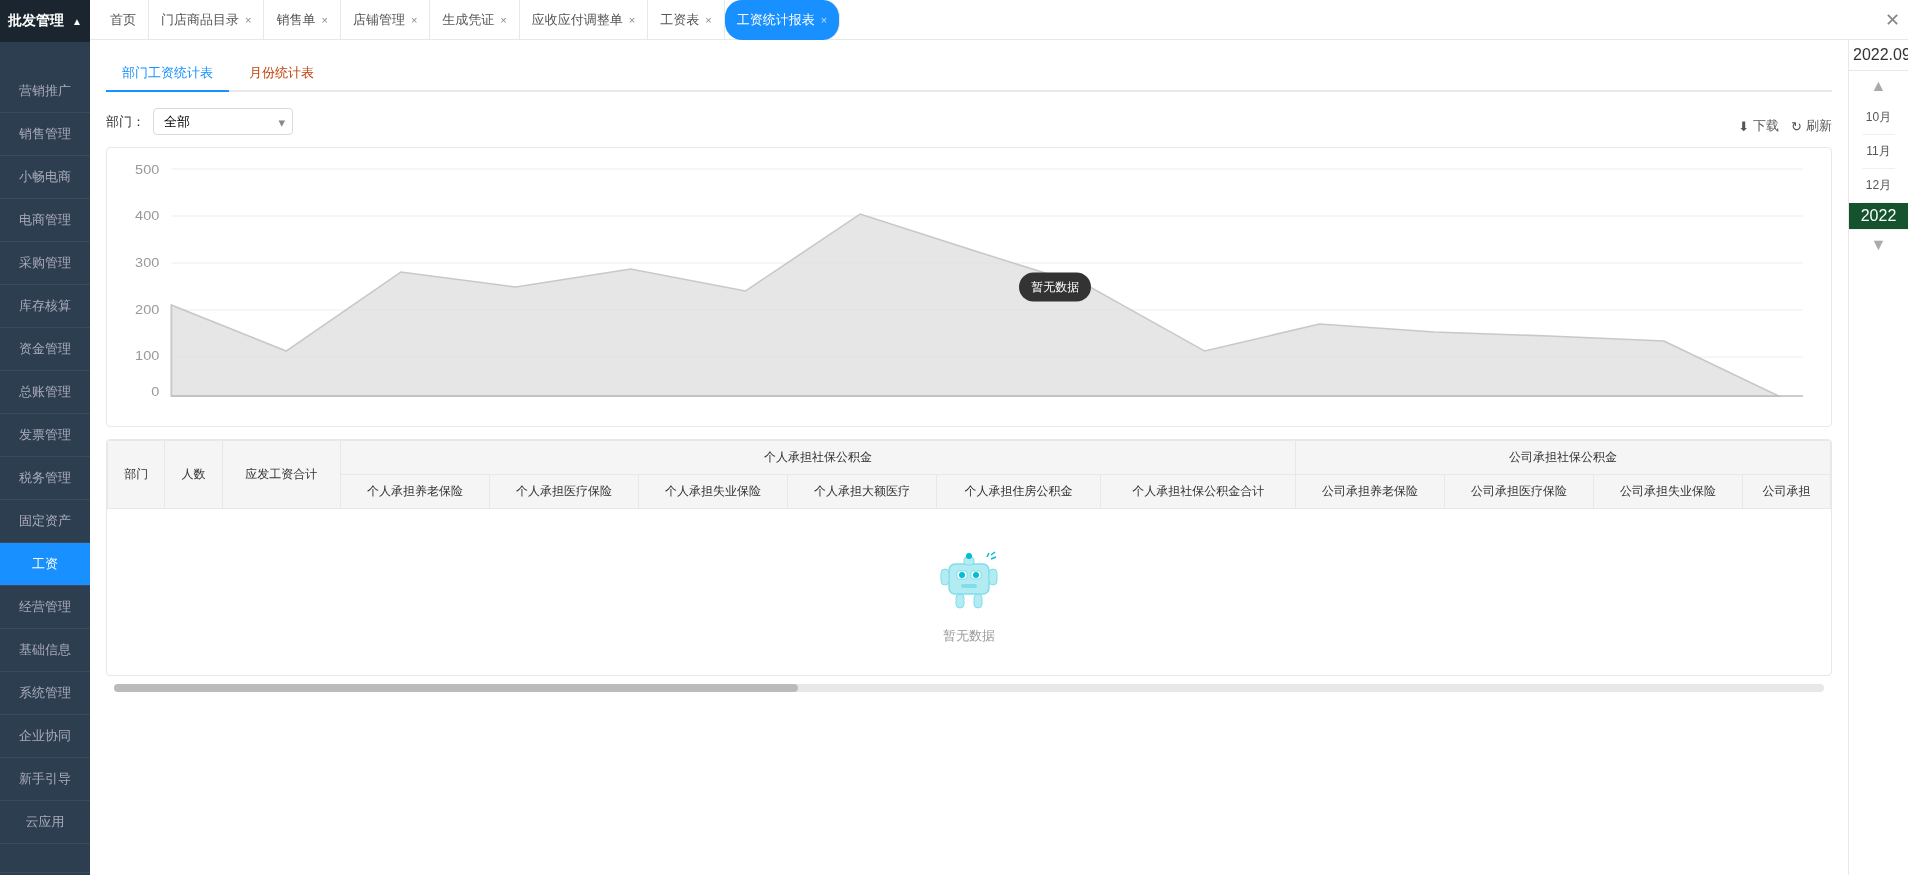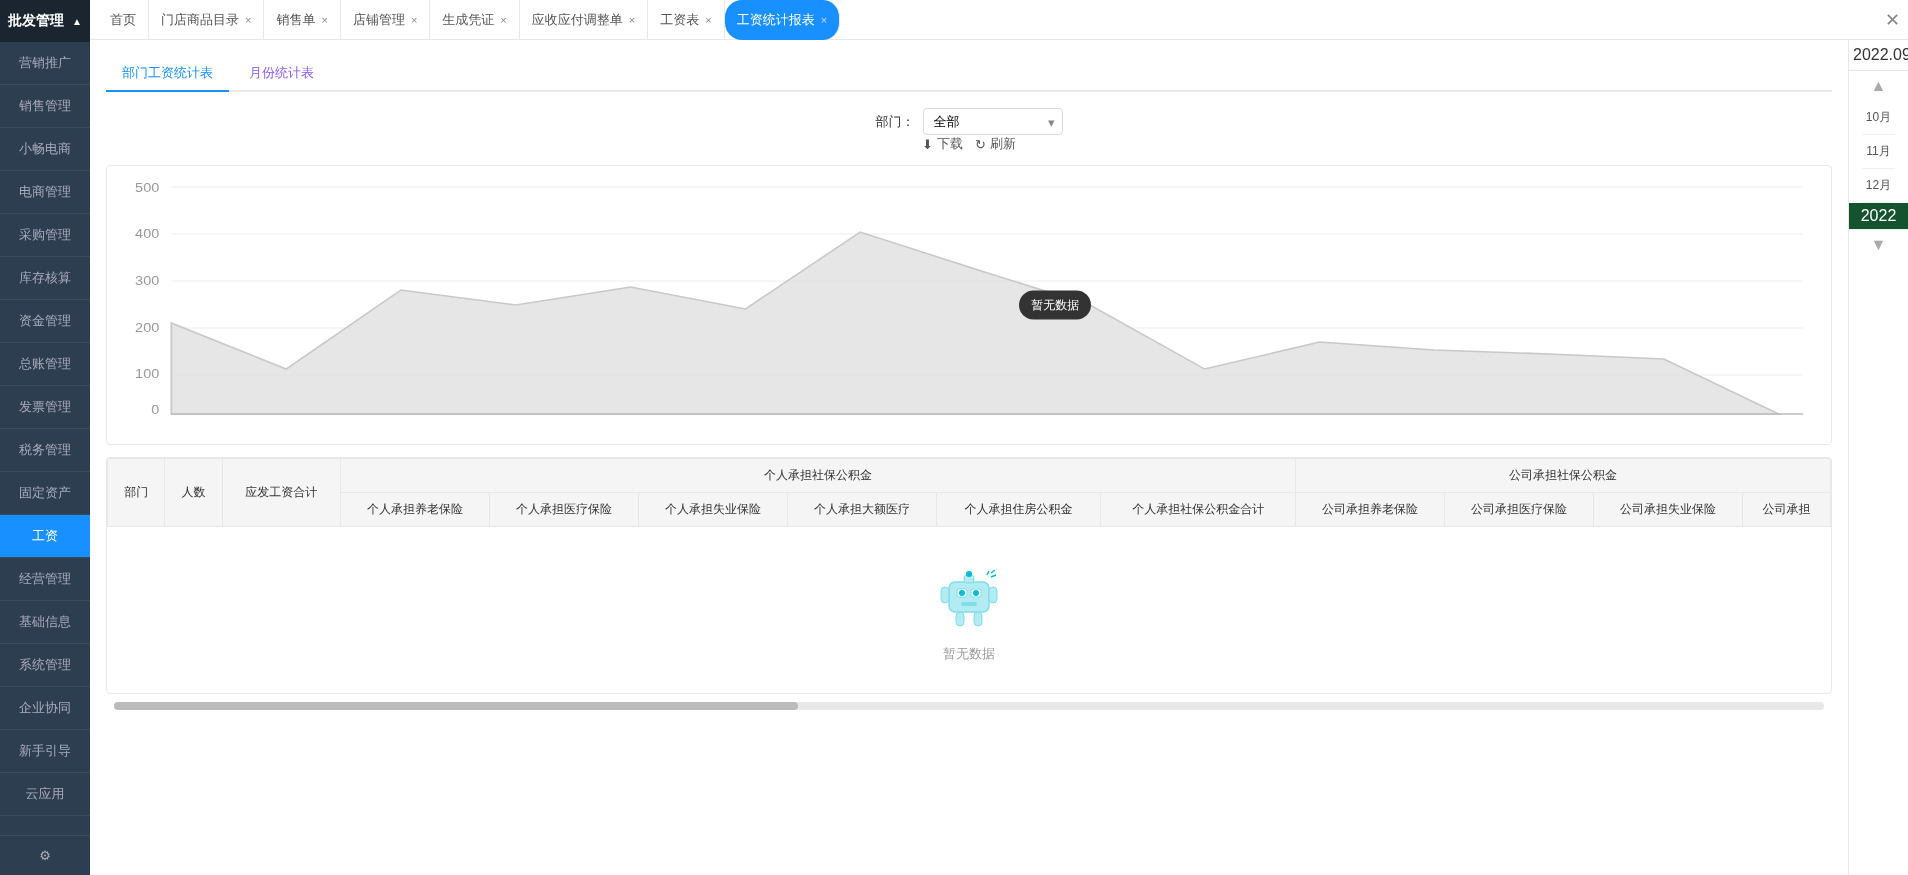--- a/index.html
+++ b/index.html
@@ -7,20 +7,21 @@
 
     
     .sidebar {
       width: 90px;
       background: #2c3e50;
       color: #ccc;
       display: flex;
       flex-direction: column;
       height: 100%;
       flex-shrink: 0;
+      gap: 28px;
     }
     .sidebar-header {
       background: #1a252f;
       color: #fff;
       padding: 12px 8px;
       font-size: 14px;
       font-weight: bold;
       display: flex;
       align-items: center;
       justify-content: space-between;
@@ -100,35 +101,34 @@
     .sub-tabs {
       display: flex;
       gap: 4px;
       border-bottom: 2px solid #e8e8e8;
       margin-bottom: 16px;
       flex-shrink: 0;
     }
     .sub-tab {
       padding: 8px 16px;
       cursor: pointer;
-      color: #8b5cf6;
+      color: #c2410c;
       font-size: 13px;
       border-bottom: 2px solid transparent;
       margin-bottom: -2px;
     }
     .sub-tab.active { color: #1890ff; border-bottom: 2px solid #1890ff; }
 
     
     .toolbar {
       display: flex;
-      align-items: center;
+      align-items: flex-end;
       justify-content: space-between;
       margin-bottom: 12px;
       flex-shrink: 0;
-      flex-direction: column;
     }
     .toolbar-left { display: flex; align-items: center; gap: 8px; }
     .toolbar-right { display: flex; align-items: center; gap: 12px; color: #555; font-size: 13px; }
     .toolbar-right span { cursor: pointer; display: flex; align-items: center; gap: 4px; }
     .toolbar-label { color: #333; font-size: 13px; }
     .dept-select {
       border: 1px solid #d9d9d9;
       border-radius: 4px;
       padding: 5px 28px 5px 10px;
       background: #fff;

